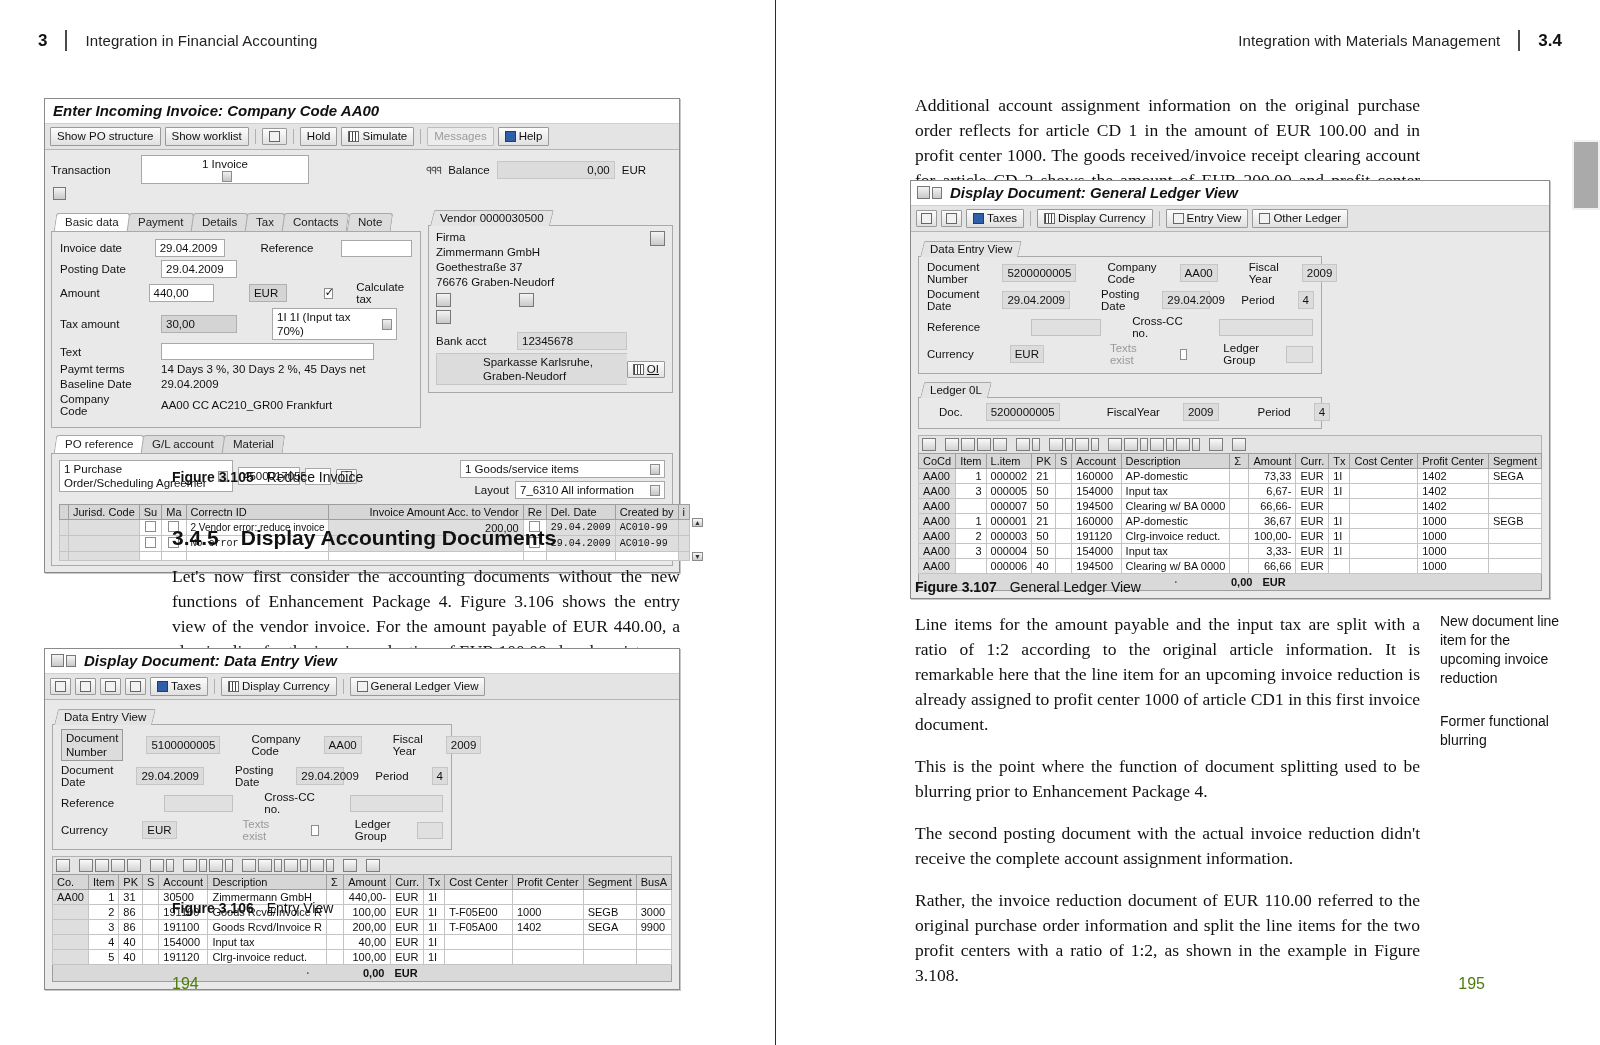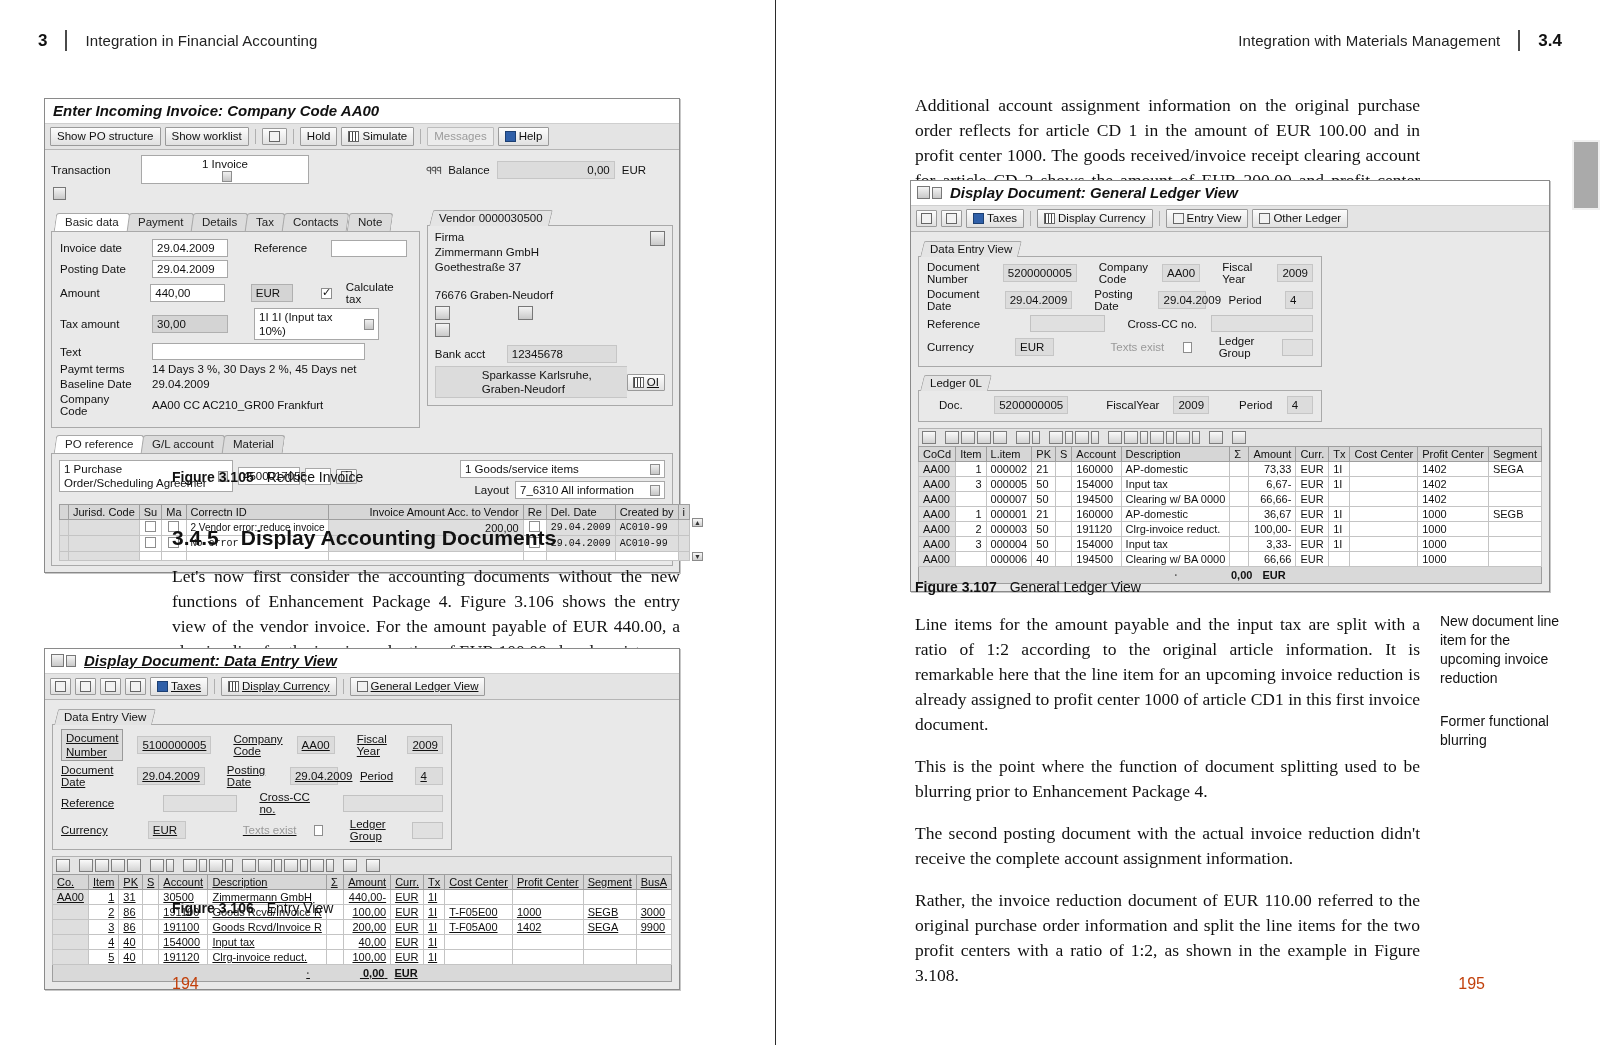--- a/index.html
+++ b/index.html
@@ -57,21 +57,21 @@
   .figcap b { font-weight:bold; }
   .marginnote {
     position:absolute;
     font-family:"Liberation Sans", sans-serif;
     font-size:14px; line-height:19px; color:#111;
     width:130px;
   }
   .pagenum {
     position:absolute; bottom:52px;
     font-family:"Liberation Sans", sans-serif;
-    font-size:16px; color:#c2410c;
+    font-size:16px; color:#4d7c0f;
   }
 
   
   .sap {
     border:1px solid #8a8a8a;
     background:#e9e9e9;
     font-family:"Liberation Sans", sans-serif;
     color:#111;
     position:relative;
     box-shadow:1px 1px 0 rgba(0,0,0,0.22);
@@ -113,21 +113,21 @@
   .tsep { width:1px; height:15px; background:#b0b0b0; margin:0 2px; }
   .tico {
     display:inline-block; width:11px; height:11px;
     border:1px solid #666; background:#f2f2f2;
   }
   .tico.blue { background:#2f5fa8; border-color:#1c3f72; }
   .tico.grid { background:repeating-linear-gradient(90deg,#444 0 1px,#fff 1px 3px); }
 
   .sap-body { padding:5px 6px 6px 6px; background:#e9e9e9; }
 
-  .row { display:flex; align-items:center; gap:14px; margin-bottom:3px; font-size:11.5px; }
+  .row { display:flex; align-items:center; gap:23px; margin-bottom:3px; font-size:11.5px; }
   .lbl { color:#111; font-size:11.5px; }
   .fld {
     background:#ffffff; border:1px solid #a8a8a8;
     font-size:11.5px; line-height:14px;
     padding:1px 4px; color:#111;
     display:inline-flex; align-items:center; justify-content:space-between;
     min-height:17px;
   }
   .fld.gray { background:#d4d4d4; border-color:#b0b0b0; }
   .fld.ro   { background:#dcdcdc; border:1px solid #c6c6c6; }
@@ -297,21 +297,21 @@
                 <span class="fld" style="width:76px;">440,00</span>
                 <span class="fld gray" style="width:43px; margin-left:12px;">EUR</span>
                 <span class="chk on" style="margin-left:14px;"></span>
                 <span class="lbl">Calculate tax</span>
               </div>
 
               <div class="row">
                 <span class="lbl" style="width:78px;">Tax amount</span>
                 <span class="fld gray" style="width:76px;">30,00</span>
                 <span class="fld" style="width:125px; margin-left:12px;">
-                  <span>1I 1I (Input tax 10%)</span>
+                  <span>1I 1I (Input tax 70%)</span>
                     <span class="drop"></span>
                 </span>
               </div>
 
               <div class="row">
                 <span class="lbl" style="width:78px;">Text</span>
                 <span class="fld" style="width:213px;"></span>
               </div>
 
               <div class="row">
@@ -334,21 +334,21 @@
 
           <div style="width:247px;">
             <div style="margin-left:2px;">
               <div class="mini-tab"><span>Vendor 0000030500</span></div>
             </div>
             <div class="panel" style="padding:5px 7px 7px 7px;">
               <div style="display:flex; justify-content:space-between; align-items:flex-start;">
                 <div>
                   <div class="lbl" style="margin-bottom:3px;">Firma</div>
                   <div class="lbl" style="margin-bottom:3px;">Zimmermann GmbH</div>
-                  <div class="lbl" style="margin-bottom:16px;">Goethestraße 37</div>
+                  <div class="lbl" style="margin-bottom:3px;">Goethestraße 37</div>
                   <div class="lbl">76676 Graben-Neudorf</div>
                 </div>
                 <span class="micon" style="width:15px;height:15px;"></span>
               </div>
               <div style="display:flex; align-items:center; margin-top:5px;">
                 <span class="micon" style="width:15px;height:14px;"></span>
                 <span class="micon" style="width:15px;height:14px; margin-left:68px;"></span>
               </div>
               <div style="margin-top:3px;"><span class="micon" style="width:15px;height:14px;"></span></div>
               <div class="row" style="margin-top:4px;">
@@ -472,21 +472,21 @@
     </div>
 
     <div style="position:absolute; left:172px; top:500px; width:508px;">
       <div class="h3">
         <span>3.4.5</span>
         <span>Display Accounting Documents</span>
       </div>
       <p class="bodytext para">Let's now first consider the accounting documents without the new functions of Enhancement Package 4. Figure 3.106 shows the entry view of the vendor invoice. For the amount payable of EUR 440.00, a clearing line for the invoice reduction of EUR 100.00 already exists.</p>
     </div>
 
-    <div class="sap" style="position:absolute; left:44px; top:648px; width:636px;text-decoration:underline;">
+    <div class="sap" style="position:absolute; left:44px; top:648px; width:636px;">
 
       <div class="sap-title plain">
         <span class="ttl-icons">
           <span class="micon"></span>
           <span class="micon sm"></span>
         </span>
         <span>Display Document: Data Entry View</span>
       </div>
 
       <div class="sap-toolbar">

